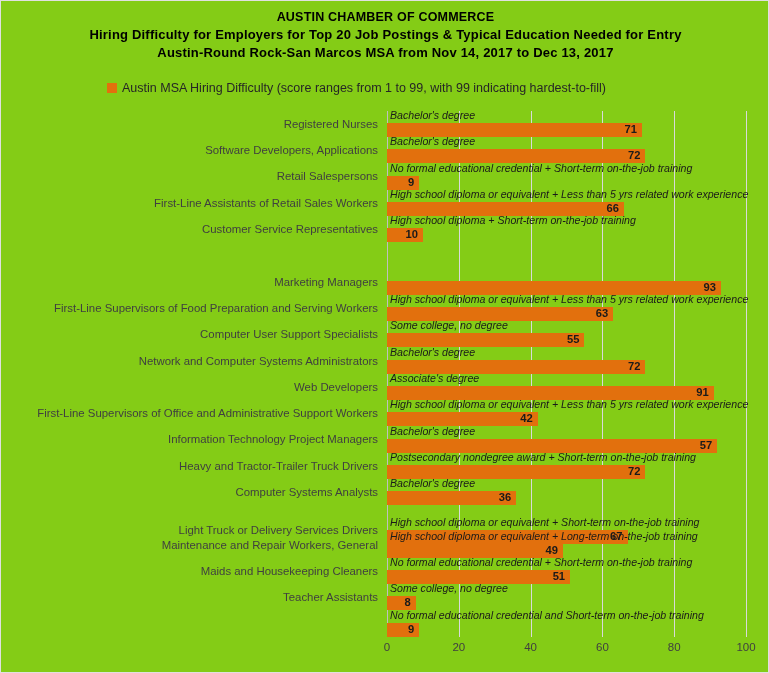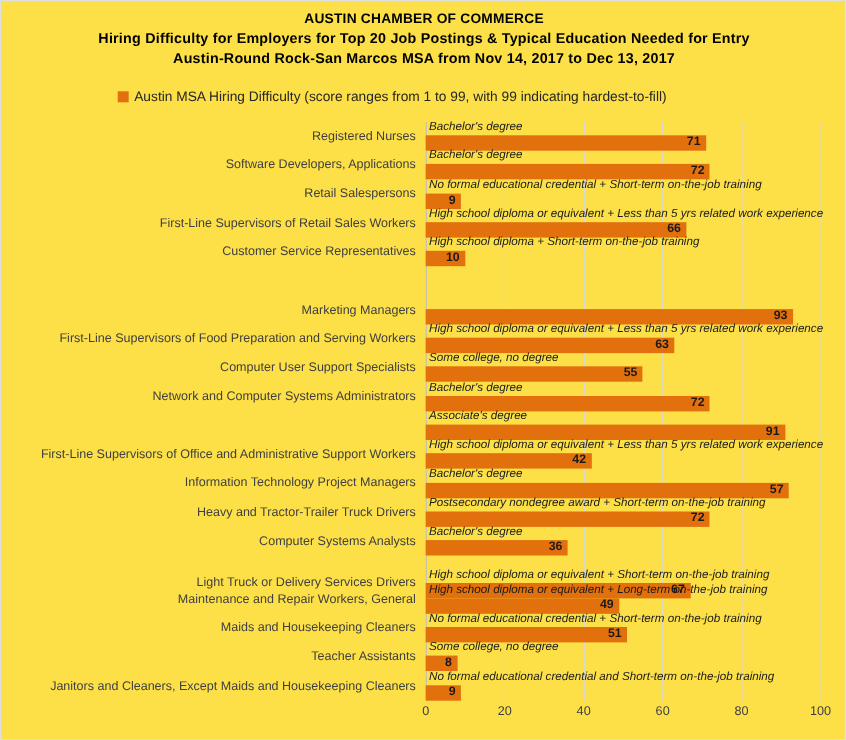--- a/index.html
+++ b/index.html
@@ -8,21 +8,21 @@
     background: #ffffff;
   }
   body {
     font-family: "Liberation Sans", sans-serif;
     -webkit-font-smoothing: antialiased;
   }
   #chart-root {
     position: relative;
     width: 769px;
     height: 673px;
-    background: #fde047;
+    background: #84cc16;
     border: 1px solid #e0e0e0;
     box-sizing: border-box;
     overflow: hidden;
   }
 
   
   .titles {
     position: absolute;
     left: 0;
     top: 8px;
@@ -207,21 +207,21 @@
         <div class="bar" style="width: 258.48px; background: rgb(226, 112, 13);"></div>
         <div class="bar-value" style="left: 386px; width: 253.48px;">72</div>
       </div>
       <div class="row" style="top: 52.6px; height: 26.3px;">
         <div class="cat-label" style="height: 26.3px;">Retail Salespersons</div>
         <div class="edu-label">No formal educational credential + Short-term on-the-job training</div>
         <div class="bar" style="width: 32.31px; background: rgb(226, 112, 13);"></div>
         <div class="bar-value" style="left: 386px; width: 27.31px;">9</div>
       </div>
       <div class="row" style="top: 78.9px; height: 26.3px;">
-        <div class="cat-label" style="height: 26.3px;">First-Line Supervisors of Retail Sales Workers</div>
+        <div class="cat-label" style="height: 26.3px;">First-Line Assistants of Retail Sales Workers</div>
         <div class="edu-label">High school diploma or equivalent + Less than 5 yrs related work experience</div>
         <div class="bar" style="width: 236.94px; background: rgb(226, 112, 13);"></div>
         <div class="bar-value" style="left: 386px; width: 231.94px;">66</div>
       </div>
       <div class="row" style="top: 105.2px; height: 26.3px;">
         <div class="cat-label" style="height: 26.3px;">Customer Service Representatives</div>
         <div class="edu-label">High school diploma +  Short-term on-the-job training</div>
         <div class="bar" style="width: 35.9px; background: rgb(226, 112, 13);"></div>
         <div class="bar-value" style="left: 386px; width: 30.9px;">10</div>
       </div>
@@ -242,20 +242,21 @@
         <div class="bar" style="width: 197.45px; background: rgb(226, 112, 13);"></div>
         <div class="bar-value" style="left: 386px; width: 192.45px;">55</div>
       </div>
       <div class="row" style="top: 236.7px; height: 26.3px;">
         <div class="cat-label" style="height: 26.3px;">Network and Computer Systems Administrators</div>
         <div class="edu-label">Bachelor's degree</div>
         <div class="bar" style="width: 258.48px; background: rgb(226, 112, 13);"></div>
         <div class="bar-value" style="left: 386px; width: 253.48px;">72</div>
       </div>
       <div class="row" style="top: 263px; height: 26.3px;">
+        <div class="cat-label" style="height: 26.3px;">Web Developers</div>
         <div class="edu-label">Associate's degree</div>
         <div class="bar" style="width: 326.69px; background: rgb(226, 112, 13);"></div>
         <div class="bar-value" style="left: 386px; width: 321.69px;">91</div>
       </div>
       <div class="row" style="top: 289.3px; height: 26.3px;">
         <div class="cat-label" style="height: 26.3px;">First-Line Supervisors of Office and Administrative Support Workers</div>
         <div class="edu-label">High school diploma or equivalent + Less than 5 yrs related work experience</div>
         <div class="bar" style="width: 150.78px; background: rgb(226, 112, 13);"></div>
         <div class="bar-value" style="left: 386px; width: 145.78px;">42</div>
       </div>
@@ -295,21 +296,20 @@
         <div class="bar" style="width: 183.09px; background: rgb(226, 112, 13);"></div>
         <div class="bar-value" style="left: 386px; width: 178.09px;">51</div>
       </div>
       <div class="row" style="top: 473.4px; height: 26.3px;">
         <div class="cat-label" style="height: 26.3px;">Teacher Assistants</div>
         <div class="edu-label">Some college, no degree</div>
         <div class="bar" style="width: 28.72px; background: rgb(226, 112, 13);"></div>
         <div class="bar-value" style="left: 386px; width: 23.72px;">8</div>
       </div>
       <div class="row" style="top: 499.7px; height: 26.3px;">
-        <div class="cat-label" style="height: 26.3px;">Janitors and Cleaners, Except Maids and Housekeeping Cleaners</div>
         <div class="edu-label">No formal educational credential and Short-term on-the-job training</div>
         <div class="bar" style="width: 32.31px; background: rgb(226, 112, 13);"></div>
         <div class="bar-value" style="left: 386px; width: 27.31px;">9</div>
       </div>
     </div>
 
   <div class="xaxis" id="xaxis">
       <div class="xtick" style="left: 0px;">0</div>
       <div class="xtick" style="left: 71.8px;">20</div>
       <div class="xtick" style="left: 143.6px;">40</div>

